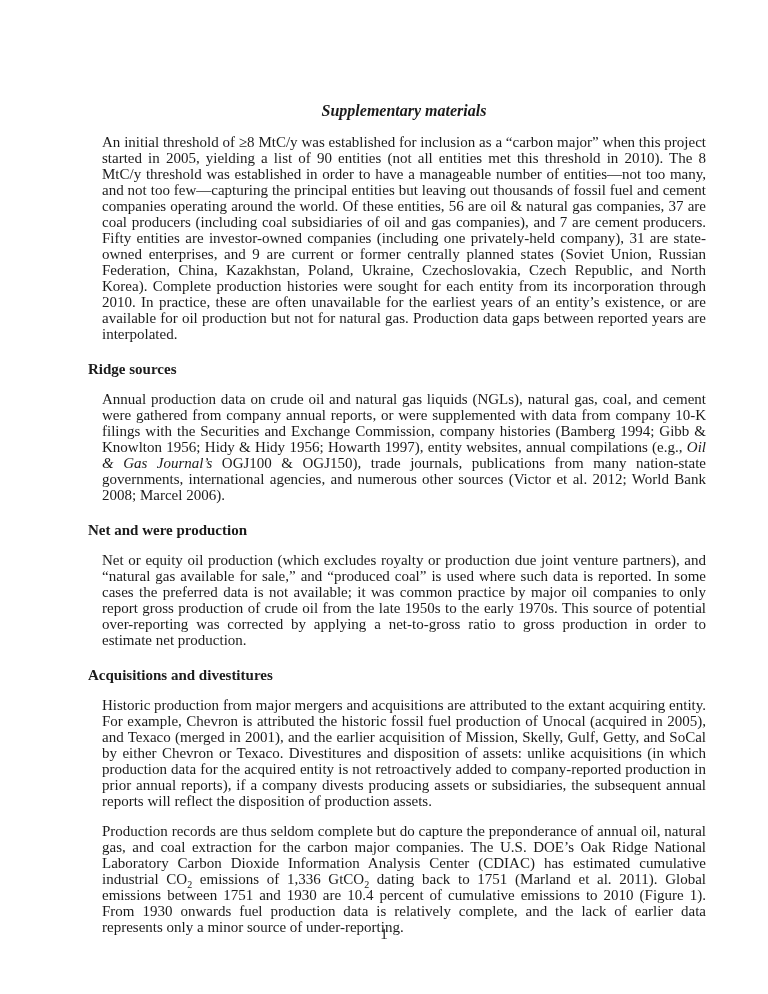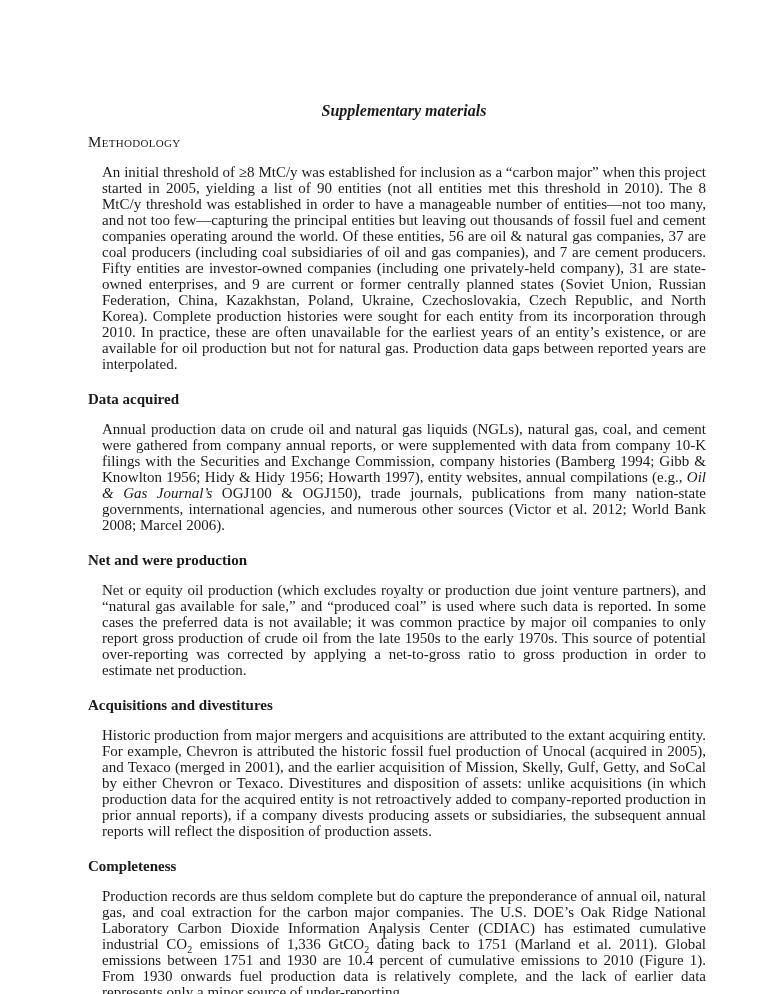--- a/index.html
+++ b/index.html
@@ -59,39 +59,37 @@
   }
 </style>
 </head>
 <body>
 
 <main class="page">
 
   <h1 class="title">Supplementary materials</h1>
 
   <section>
-    <h2 class="heading smallcaps">Methodology</h2>
     <p class="para"><span>An initial threshold of ≥8 MtC/y was established for inclusion as a “carbon major” when this project started in 2005, yielding a list of 90 entities (not all entities met this threshold in 2010). The 8 MtC/y threshold was established in order to have a manageable number of entities—not too many, and not too few—capturing the principal entities but leaving out thousands of fossil fuel and cement companies operating around the world. Of these entities, 56 are oil &amp; natural gas companies, 37 are coal producers (including coal subsidiaries of oil and gas companies), and 7 are cement producers. Fifty entities are investor-owned companies (including one privately-held company), 31 are state-owned enterprises, and 9 are current or former centrally planned states (Soviet Union, Russian Federation, China, Kazakhstan, Poland, Ukraine, Czechoslovakia, Czech Republic, and North Korea). Complete production histories were sought for each entity from its incorporation through 2010. In practice, these are often unavailable for the earliest years of an entity’s existence, or are available for oil production but not for natural gas. Production data gaps between reported years are interpolated.</span></p>
   </section>
 
   <section>
-    <h2 class="heading">Data acquired</h2>
+    <h2 class="heading">Ridge sources</h2>
     <p class="para"><span>Annual production data on crude oil and natural gas liquids (NGLs), natural gas, coal, and cement were gathered from company annual reports, or were supplemented with data from company 10-K filings with the Securities and Exchange Commission, company histories (Bamberg 1994; Gibb &amp; Knowlton 1956; Hidy &amp; Hidy 1956; Howarth 1997), entity websites, annual compilations (e.g., </span><i>Oil &amp; Gas Journal’s</i><span> OGJ100 &amp; OGJ150), trade journals, publications from many nation-state governments, international agencies, and numerous other sources (Victor et al. 2012; World Bank 2008; Marcel 2006).</span></p>
   </section>
 
   <section>
     <h2 class="heading">Net and were production</h2>
     <p class="para"><span>Net or equity oil production (which excludes royalty or production due joint venture partners), and “natural gas available for sale,” and “produced coal” is used where such data is reported. In some cases the preferred data is not available; it was common practice by major oil companies to only report gross production of crude oil from the late 1950s to the early 1970s. This source of potential over-reporting was corrected by applying a net-to-gross ratio to gross production in order to estimate net production.</span></p>
   </section>
 
   <section>
     <h2 class="heading">Acquisitions and divestitures</h2>
     <p class="para"><span>Historic production from major mergers and acquisitions are attributed to the extant acquiring entity. For example, Chevron is attributed the historic fossil fuel production of Unocal (acquired in 2005), and Texaco (merged in 2001), and the earlier acquisition of Mission, Skelly, Gulf, Getty, and SoCal by either Chevron or Texaco. Divestitures and disposition of assets: unlike acquisitions (in which production data for the acquired entity is not retroactively added to company-reported production in prior annual reports), if a company divests producing assets or subsidiaries, the subsequent annual reports will reflect the disposition of production assets.</span></p>
   </section>
 
   <section>
-    <h2 class="heading">Completeness</h2>
     <p class="para"><span>Production records are thus seldom complete but do capture the preponderance of annual oil, natural gas, and coal extraction for the carbon major companies. The U.S. DOE’s Oak Ridge National Laboratory Carbon Dioxide Information Analysis Center (CDIAC) has estimated cumulative industrial CO</span><sub>2</sub><span> emissions of 1,336 GtCO</span><sub>2</sub><span> dating back to 1751 (Marland et al. 2011). Global emissions between 1751 and 1930 are 10.4 percent of cumulative emissions to 2010 (Figure 1). From 1930 onwards fuel production data is relatively complete, and the lack of earlier data represents only a minor source of under-reporting.</span></p>
   </section>
 
   <footer class="page-number">1</footer>
 
 </main>
 
 </body></html>

